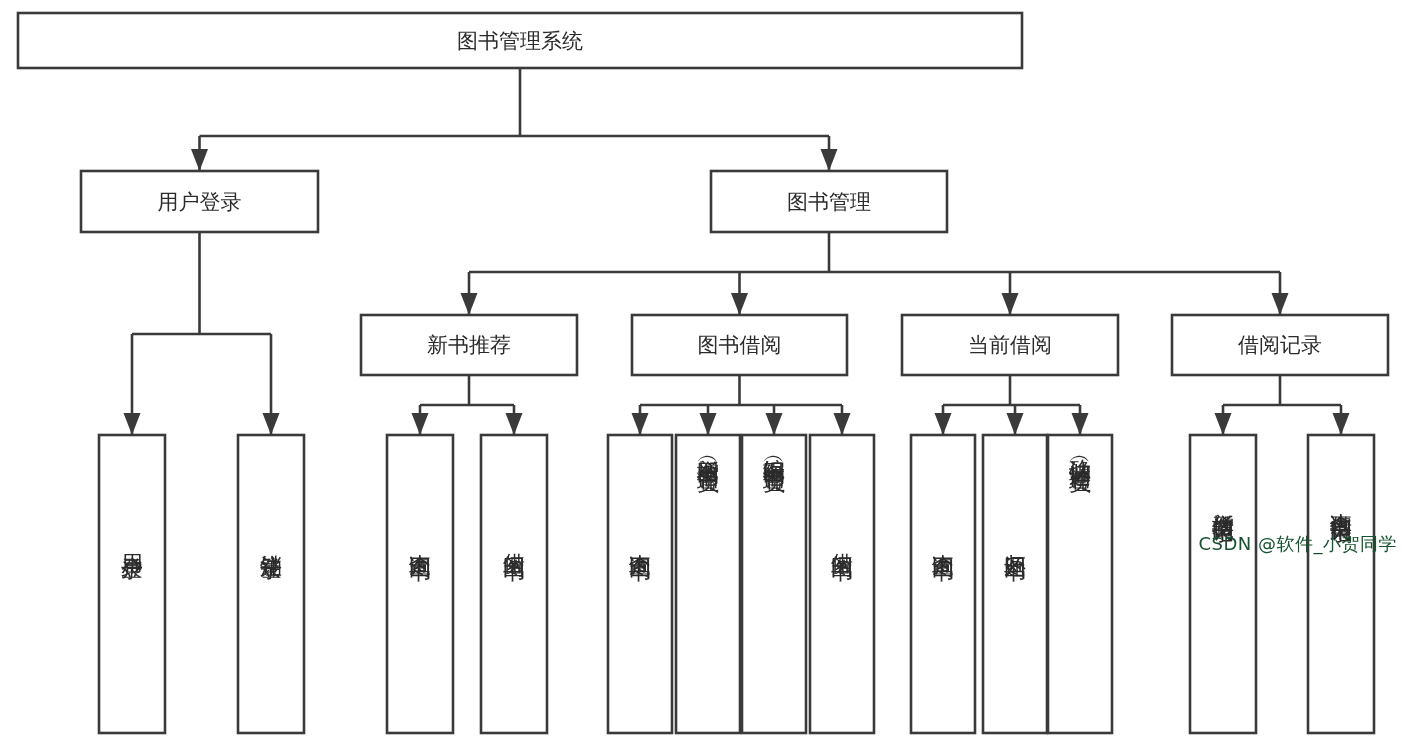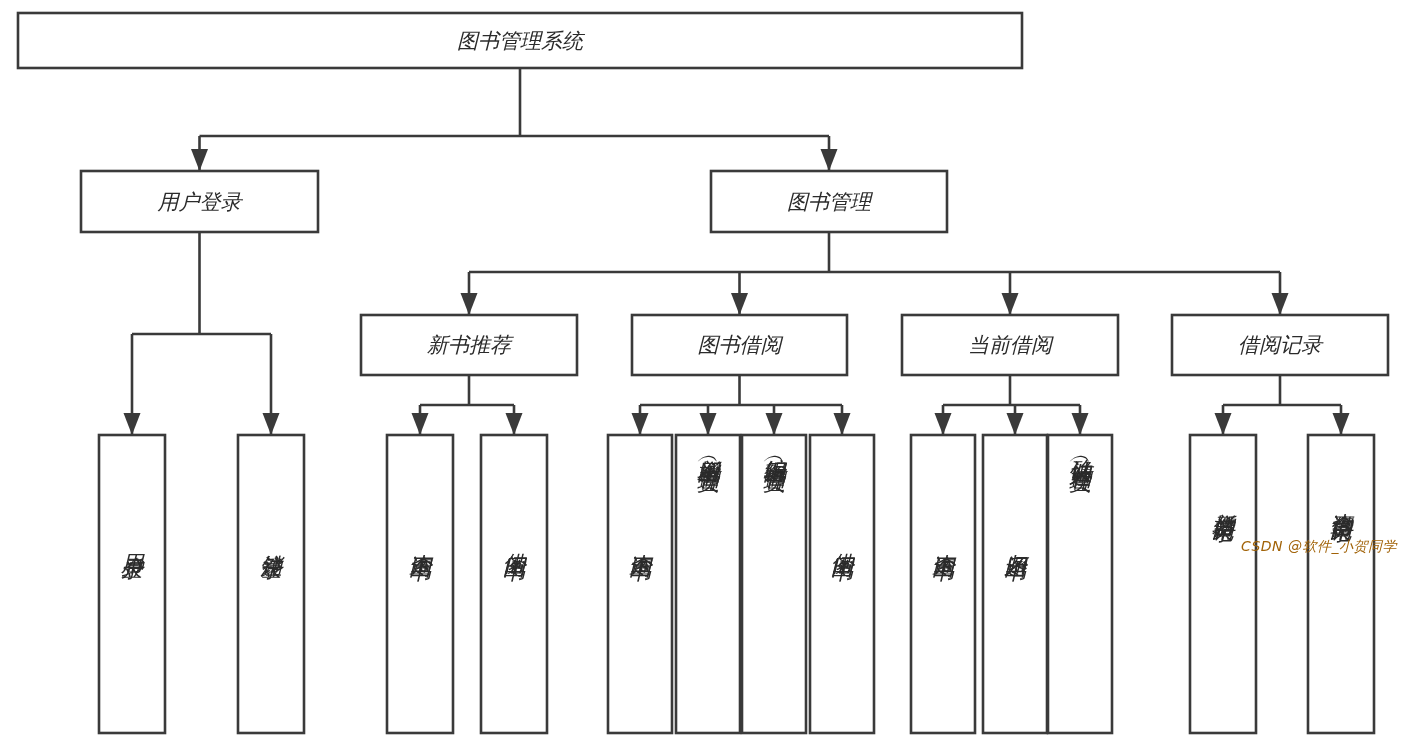--- a/index.html
+++ b/index.html
@@ -11,21 +11,20 @@
     width: 1405px;
     height: 747px;
     font-family: "DejaVu Sans", "Liberation Sans", sans-serif;
     position: relative;
     overflow: hidden;
   }
   #diagram-root {
     position: relative;
     width: 1405px;
     height: 562px;
-    font-style: italic;
   }
   svg#tree-svg {
     position: absolute;
     left: 0;
     top: 0;
     width: 1405px;
     height: 747px;
   }
   .node-box {
     fill: #ffffff;
@@ -60,22 +59,22 @@
     letter-spacing: 2px;
     text-align: left;
     white-space: nowrap;
     pointer-events: none;
   }
   .watermark {
     position: absolute;
     right: 8px;
     bottom: 6px;
     font-family: "DejaVu Sans", "Liberation Sans", sans-serif;
-    font-size: 14px;
-    color: #a16207;
+    font-size: 18px;
+    color: #14532d;
     letter-spacing: 0.5px;
     white-space: nowrap;
   }
 </style>
 </head>
 <body>
 
 <div id="diagram-root">
 
   <svg id="tree-svg" viewBox="0 0 1405 747">

